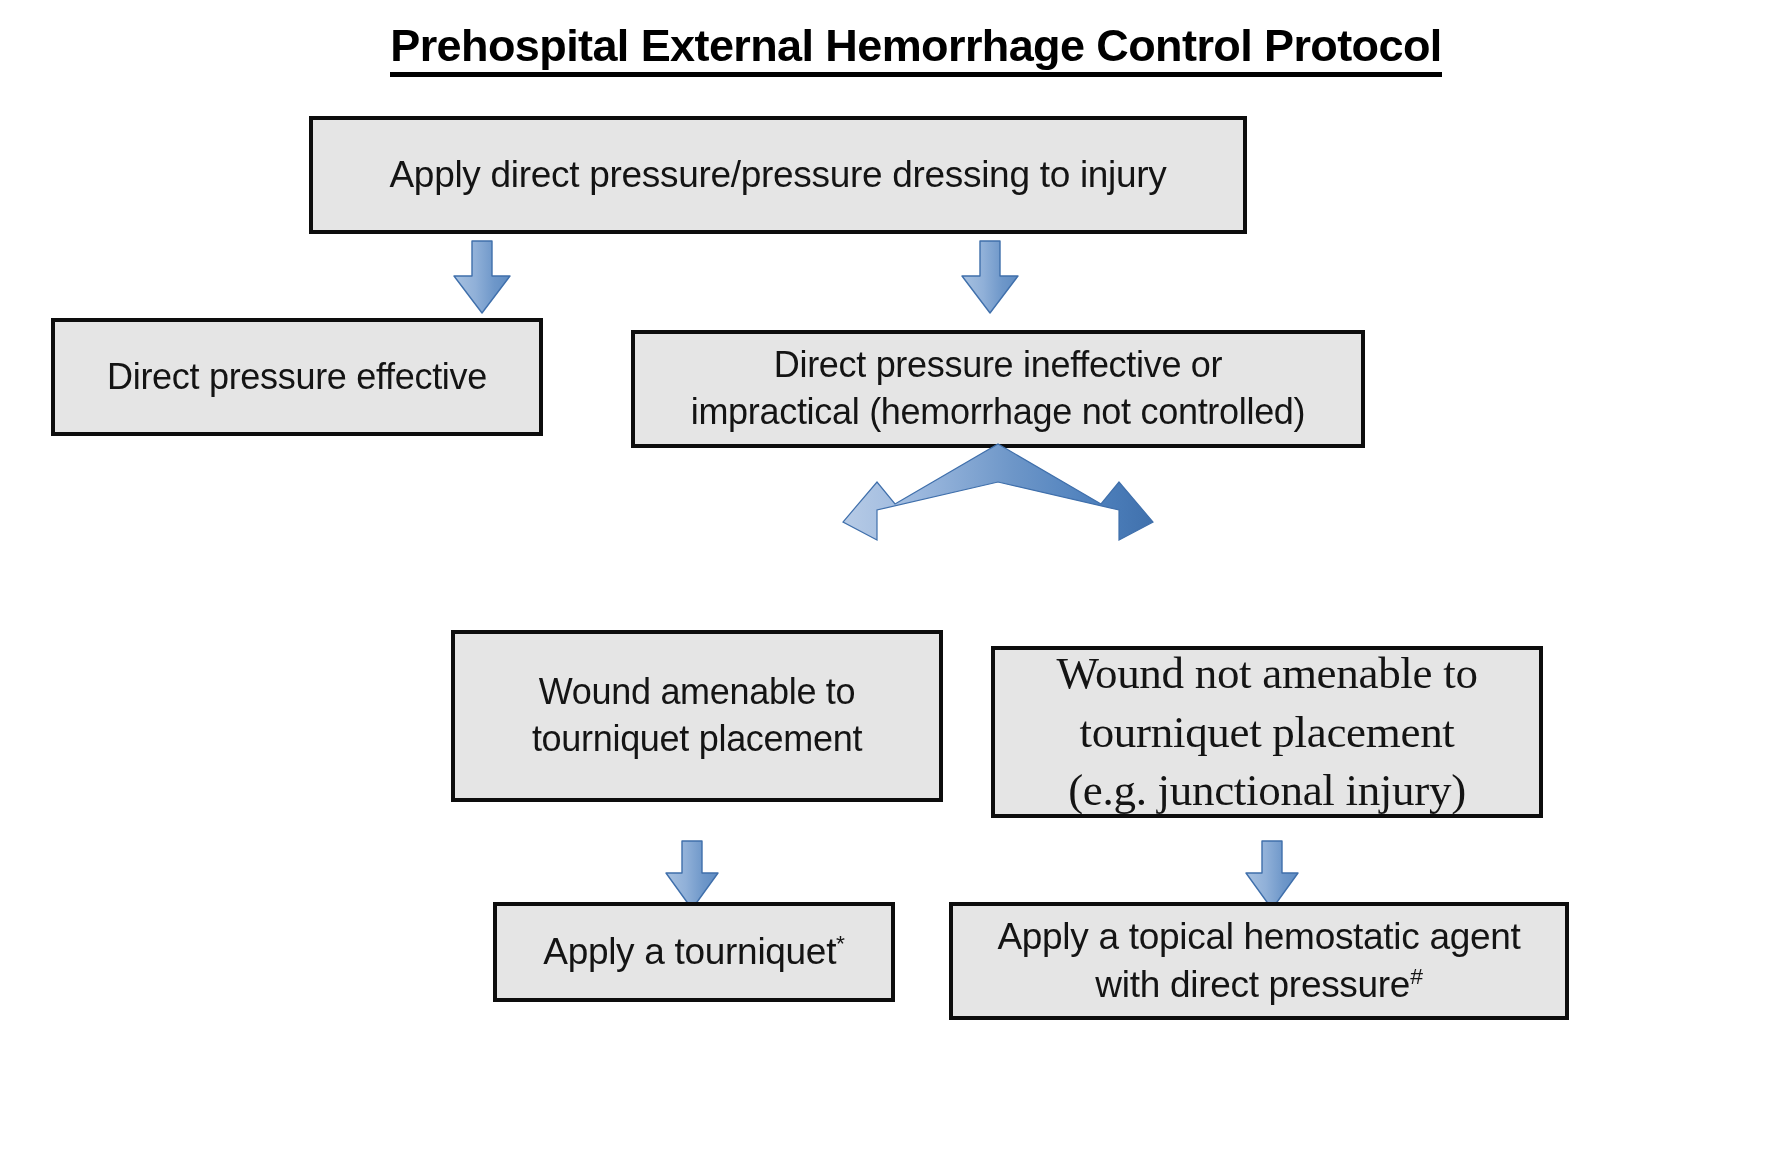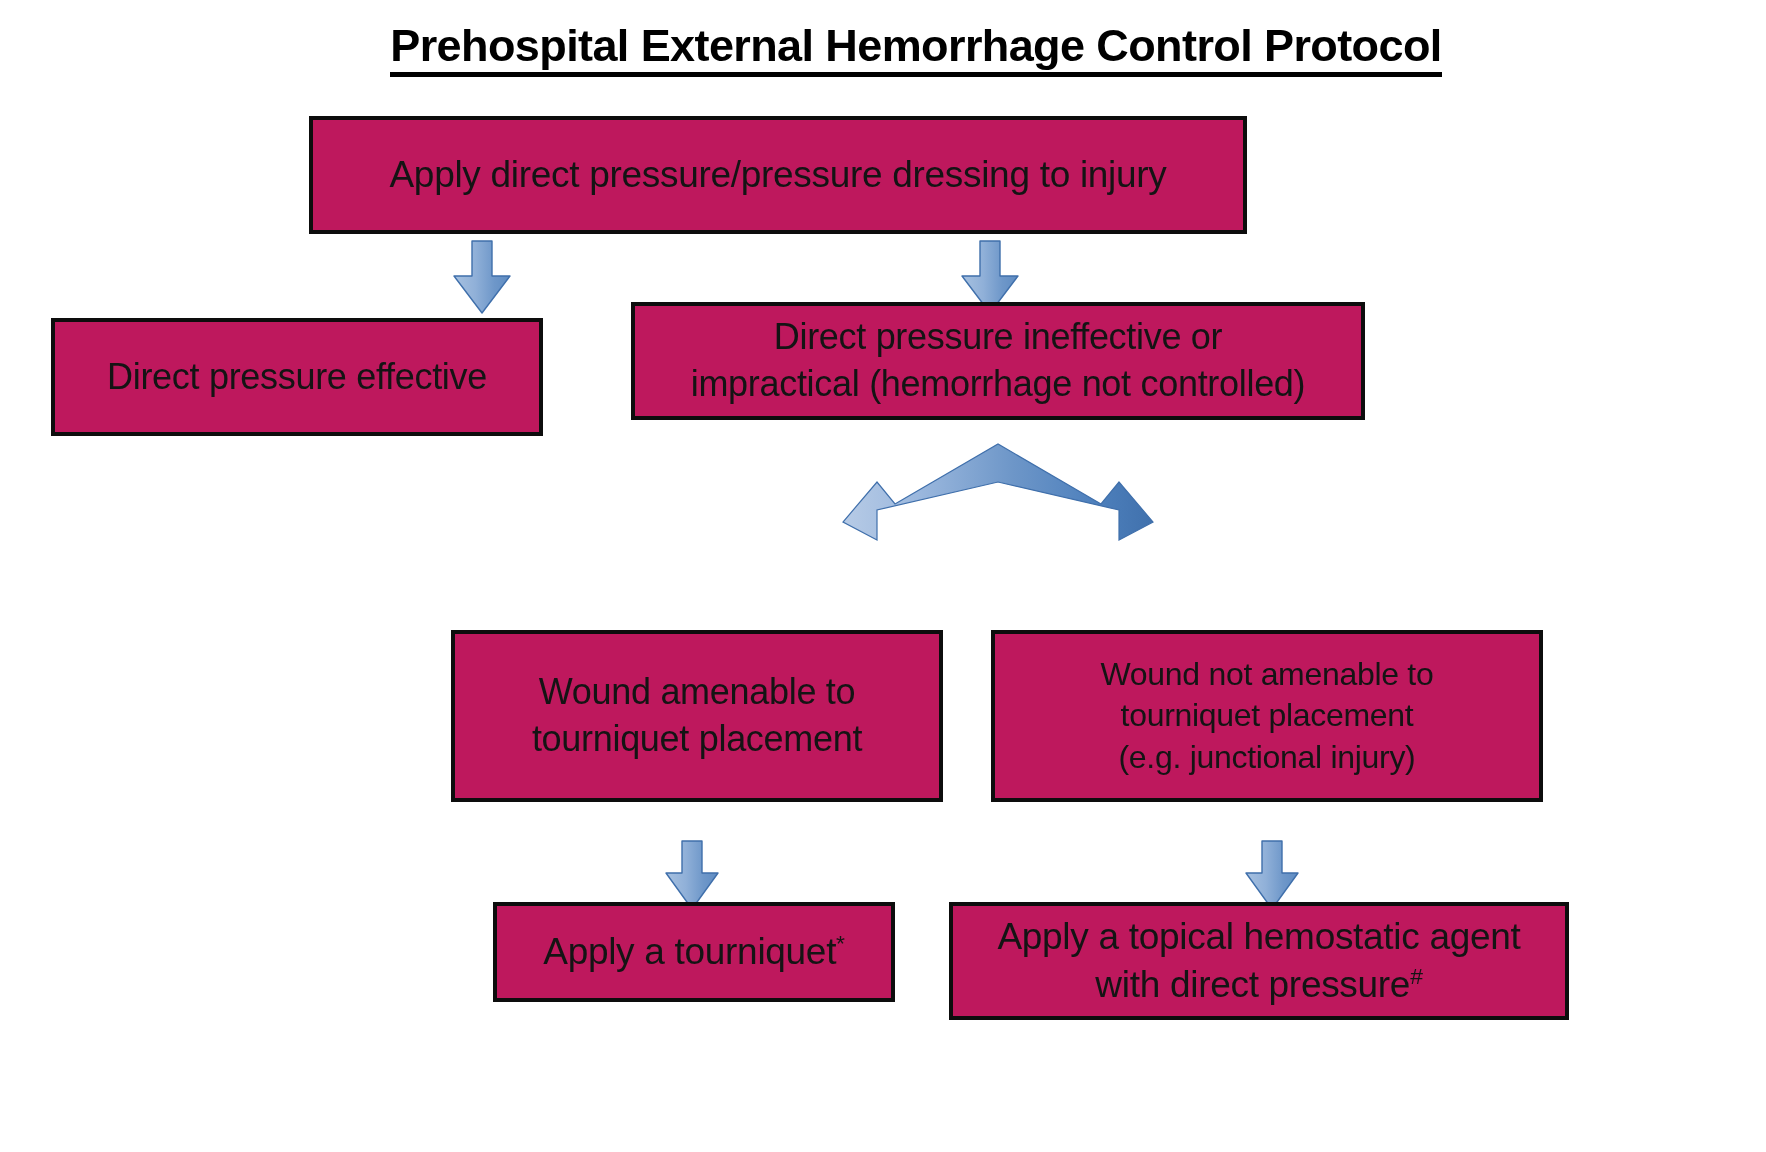--- a/index.html
+++ b/index.html
@@ -38,21 +38,21 @@
     border-bottom: 5px solid #000000;
     padding-bottom: 3px;
     display: inline-block;
     line-height: 1.05;
   }
 
   
   .box {
     position: absolute;
     box-sizing: border-box;
-    background: #be185d;
+    background: #e5e5e5;
     border: 4px solid #0d0d0d;
     display: flex;
     align-items: center;
     justify-content: center;
     text-align: center;
     color: #141414;
     font-family: "Liberation Sans", sans-serif;
     font-size: 37px;
     line-height: 1.30;
     letter-spacing: -0.3px;
@@ -62,23 +62,23 @@
 
   sup.mark {
     font-size: 0.62em;
     vertical-align: super;
     line-height: 0;
   }
 
   
   #box-apply-pressure { left: 276px;  top: 116px; width: 938px; height: 118px; }
   #box-effective     { left: 18px;   top: 318px; width: 492px; height: 118px; font-size: 36px; }
-  #box-ineffective   { left: 598px;  top: 302px; width: 734px; height: 118px; font-size: 36px; }
+  #box-ineffective   { left: 598px;  top: 330px; width: 734px; height: 118px; font-size: 36px; }
   #box-amenable      { left: 418px;  top: 630px; width: 492px; height: 172px; font-size: 36px; }
-  #box-not-amenable  { left: 958px;  top: 630px; width: 552px; height: 172px; font-size: 32px; }
+  #box-not-amenable  { left: 958px;  top: 646px; width: 552px; height: 172px; font-size: 45px; font-family: Liberation Serif, serif; }
   #box-tourniquet    { left: 460px;  top: 902px; width: 402px; height: 100px; font-size: 37px; }
   #box-hemostatic    { left: 916px;  top: 902px; width: 620px; height: 118px; font-size: 37px; }
 
   
   .arrow {
     position: absolute;
   }
   .arrow svg { display: block; overflow: visible; }
 
   

